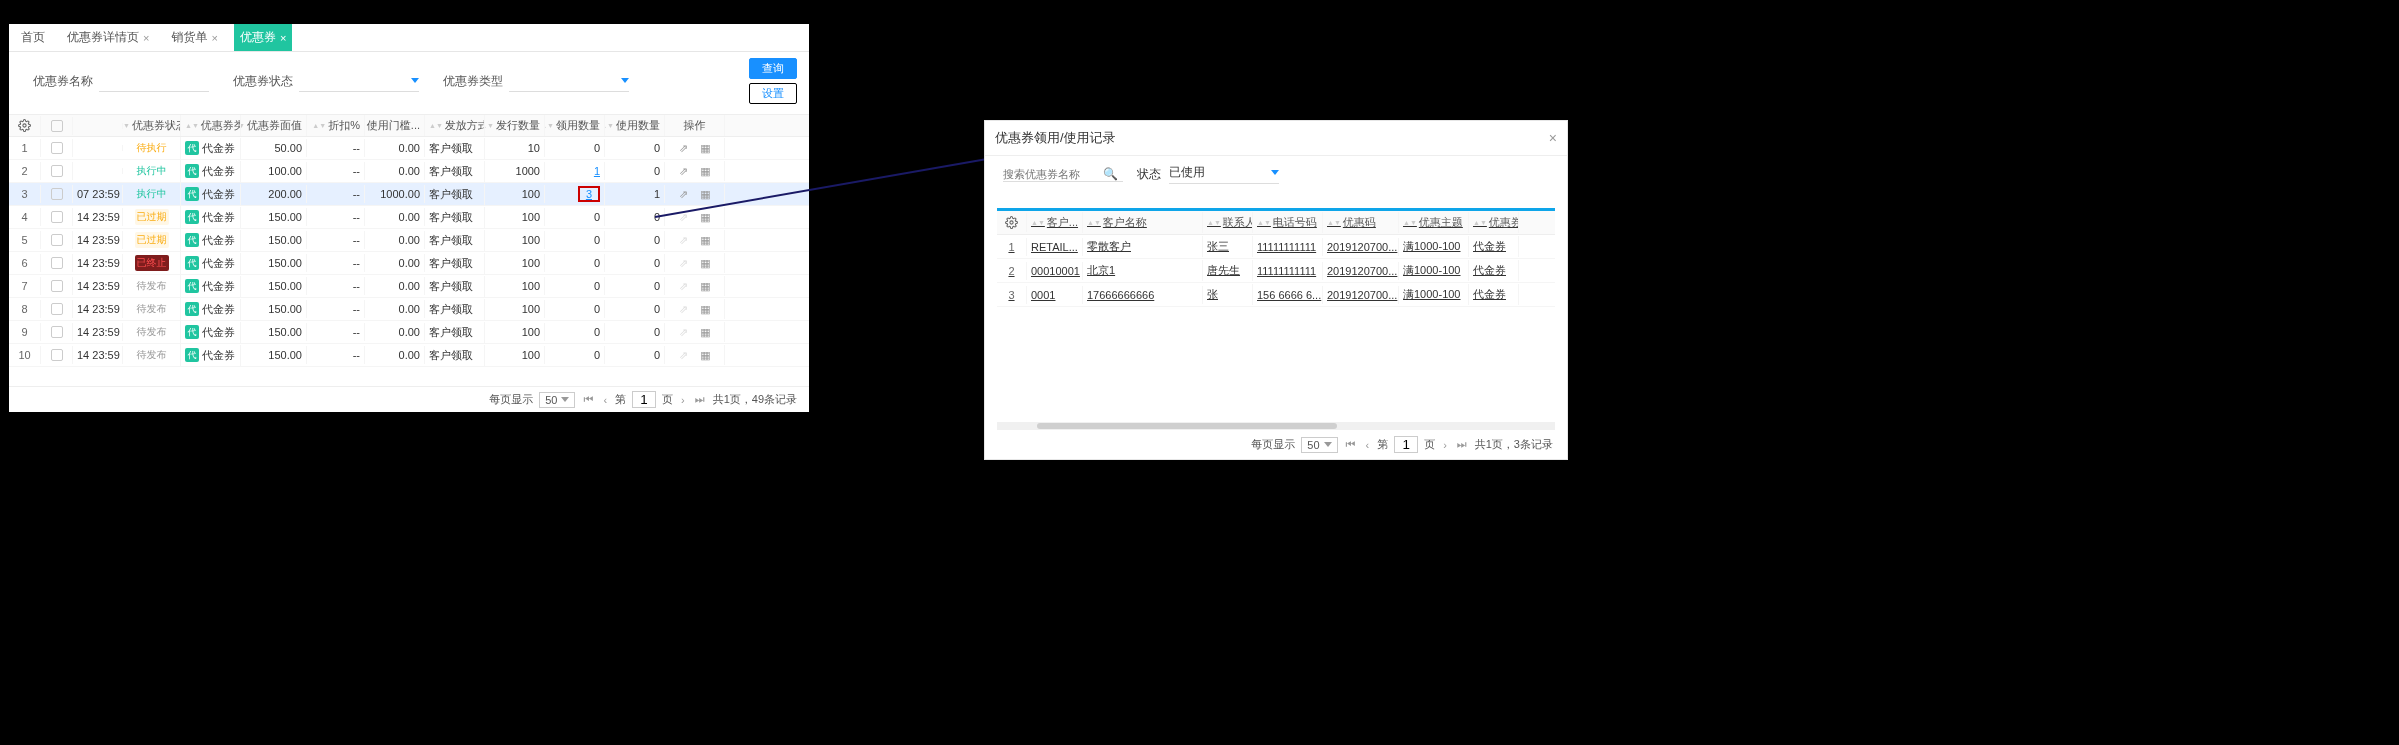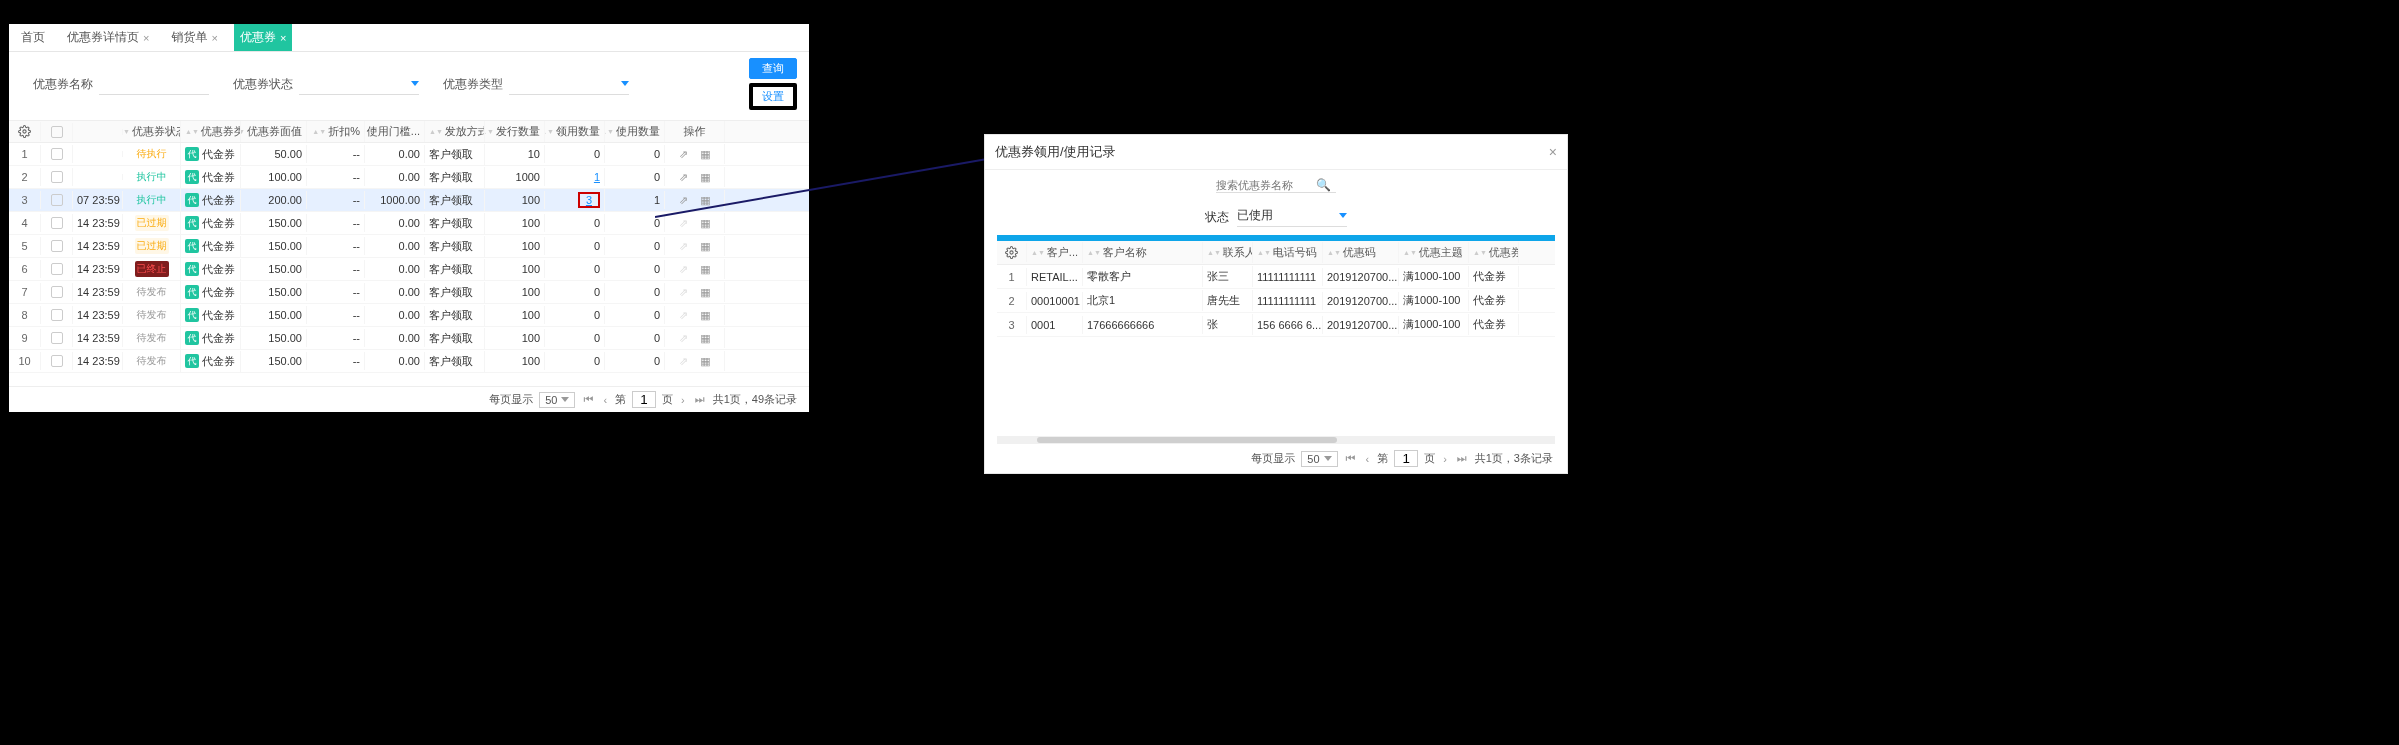--- a/index.html
+++ b/index.html
@@ -18,21 +18,21 @@
 .tab .close { font-size: 11px; color: #999; cursor: pointer; }
 .tab.active .close { color: #fff; }
 
 
 .title-row { display: flex; align-items: center; justify-content: space-between; padding: 8px 12px 4px 6px; }
 .page-title { font-size: 16px; font-weight: 500; }
 .title-actions { display: flex; gap: 8px; align-items: center; }
 .btn { border: 1px solid #ccc; border-radius: 2px; padding: 2px 8px; font-size: 11px; cursor: pointer; display: inline-flex; align-items: center; gap: 3px; }
 .btn-primary { background: #1890ff; color: #fff; border-color: #1890ff; }
 .btn-outline { color: #999; border-color: #ddd; }
-.btn-link-blue { background: #fff; border: 4px solid #000000; color: #1890ff; }
+.btn-link-blue { background: #fff; border: 1px solid #000000; color: #1890ff; }
 .plus { font-weight: bold; }
 
 
 .filters { display: flex; align-items: center; padding: 6px 12px 10px 24px; gap: 24px; }
 .filter-item { display: flex; align-items: center; gap: 6px; }
 .filter-label { color: #555; font-size: 12px; }
 .filter-input { width: 110px; height: 22px; border: none; border-bottom: 1px solid #ddd; outline: none; font-size: 12px; }
 .filter-select { width: 120px; height: 22px; border: none; border-bottom: 1px solid #ddd; display: flex; justify-content: space-between; align-items: center; cursor: pointer; color: #999; }
 .caret-down { width: 0; height: 0; border-left: 4px solid transparent; border-right: 4px solid transparent; border-top: 5px solid #1890ff; }
 .filter-buttons { margin-left: auto; display: flex; flex-direction: column; gap: 4px; }
@@ -83,36 +83,36 @@
 .pagination { display:flex; align-items:center; justify-content:flex-end; gap:6px; padding:4px 12px; border-top:1px solid #eee; font-size:11px; color:#555; }
 .page-sel { border:1px solid #ccc; padding:1px 5px; display:inline-flex; align-items:center; gap:4px; }
 .page-input { width: 24px; border:1px solid #ccc; text-align:center; }
 .page-nav { color:#999; cursor:pointer; padding:0 2px; }
 
 
 .arrow { position:absolute; pointer-events:none; }
 
 
 .panel-right {
-  position:absolute; left: 984px; top: 134px; width: 584px; height: 340px;
+  position:absolute; left: 984px; top: 120px; width: 584px; height: 340px;
   background:#fff; border:1px solid #e6e6e6; display:flex; flex-direction:column;
   box-shadow: 0 2px 8px rgba(0,0,0,.15);
 }
 .modal-head { display:flex; align-items:center; justify-content:space-between; padding:8px 10px; border-bottom:1px solid #eee; }
 .modal-title { font-size:13px; font-weight:500; }
 .modal-close { font-size:14px; color:#999; cursor:pointer; }
 
-.modal-filters { display:flex; align-items:center; gap:14px; padding:8px 18px;flex-direction:column; }
+.modal-filters { display:flex; align-items:center; gap:14px; padding:8px 18px; }
 .search-box { display:flex; align-items:center; border-bottom:1px solid #ddd; width:120px; }
 .search-box input { border:none; outline:none; width:100px; font-size:11px; }
 .search-ico { color:#1890ff; cursor:pointer; }
 .state-sel { display:flex; align-items:center; gap:8px; }
 .state-sel .sel-box { border-bottom:1px solid #ddd; width:110px; display:flex; justify-content:space-between; align-items:center; padding-bottom:2px; cursor:pointer; }
 
-.table2 { flex:1; overflow:auto; margin:0 12px; border-top:6px solid #0ea5e9; }
+.table2 { flex:1; overflow:auto; margin:16px 12px; border-top:3px solid #0ea5e9;text-decoration:underline; }
 .table2 .thead, .table2 .trow { min-height: 24px; }
 .c2-gear{width:30px; justify-content:center;}
 .c2-cust{width:56px;}
 .c2-name{width:120px;}
 .c2-contact{width:50px;}
 .c2-phone{width:70px;}
 .c2-code{width:76px;}
 .c2-topic{width:70px;}
 .c2-ctype{width:50px;}
 .table2 .row-idx{width:30px;}

